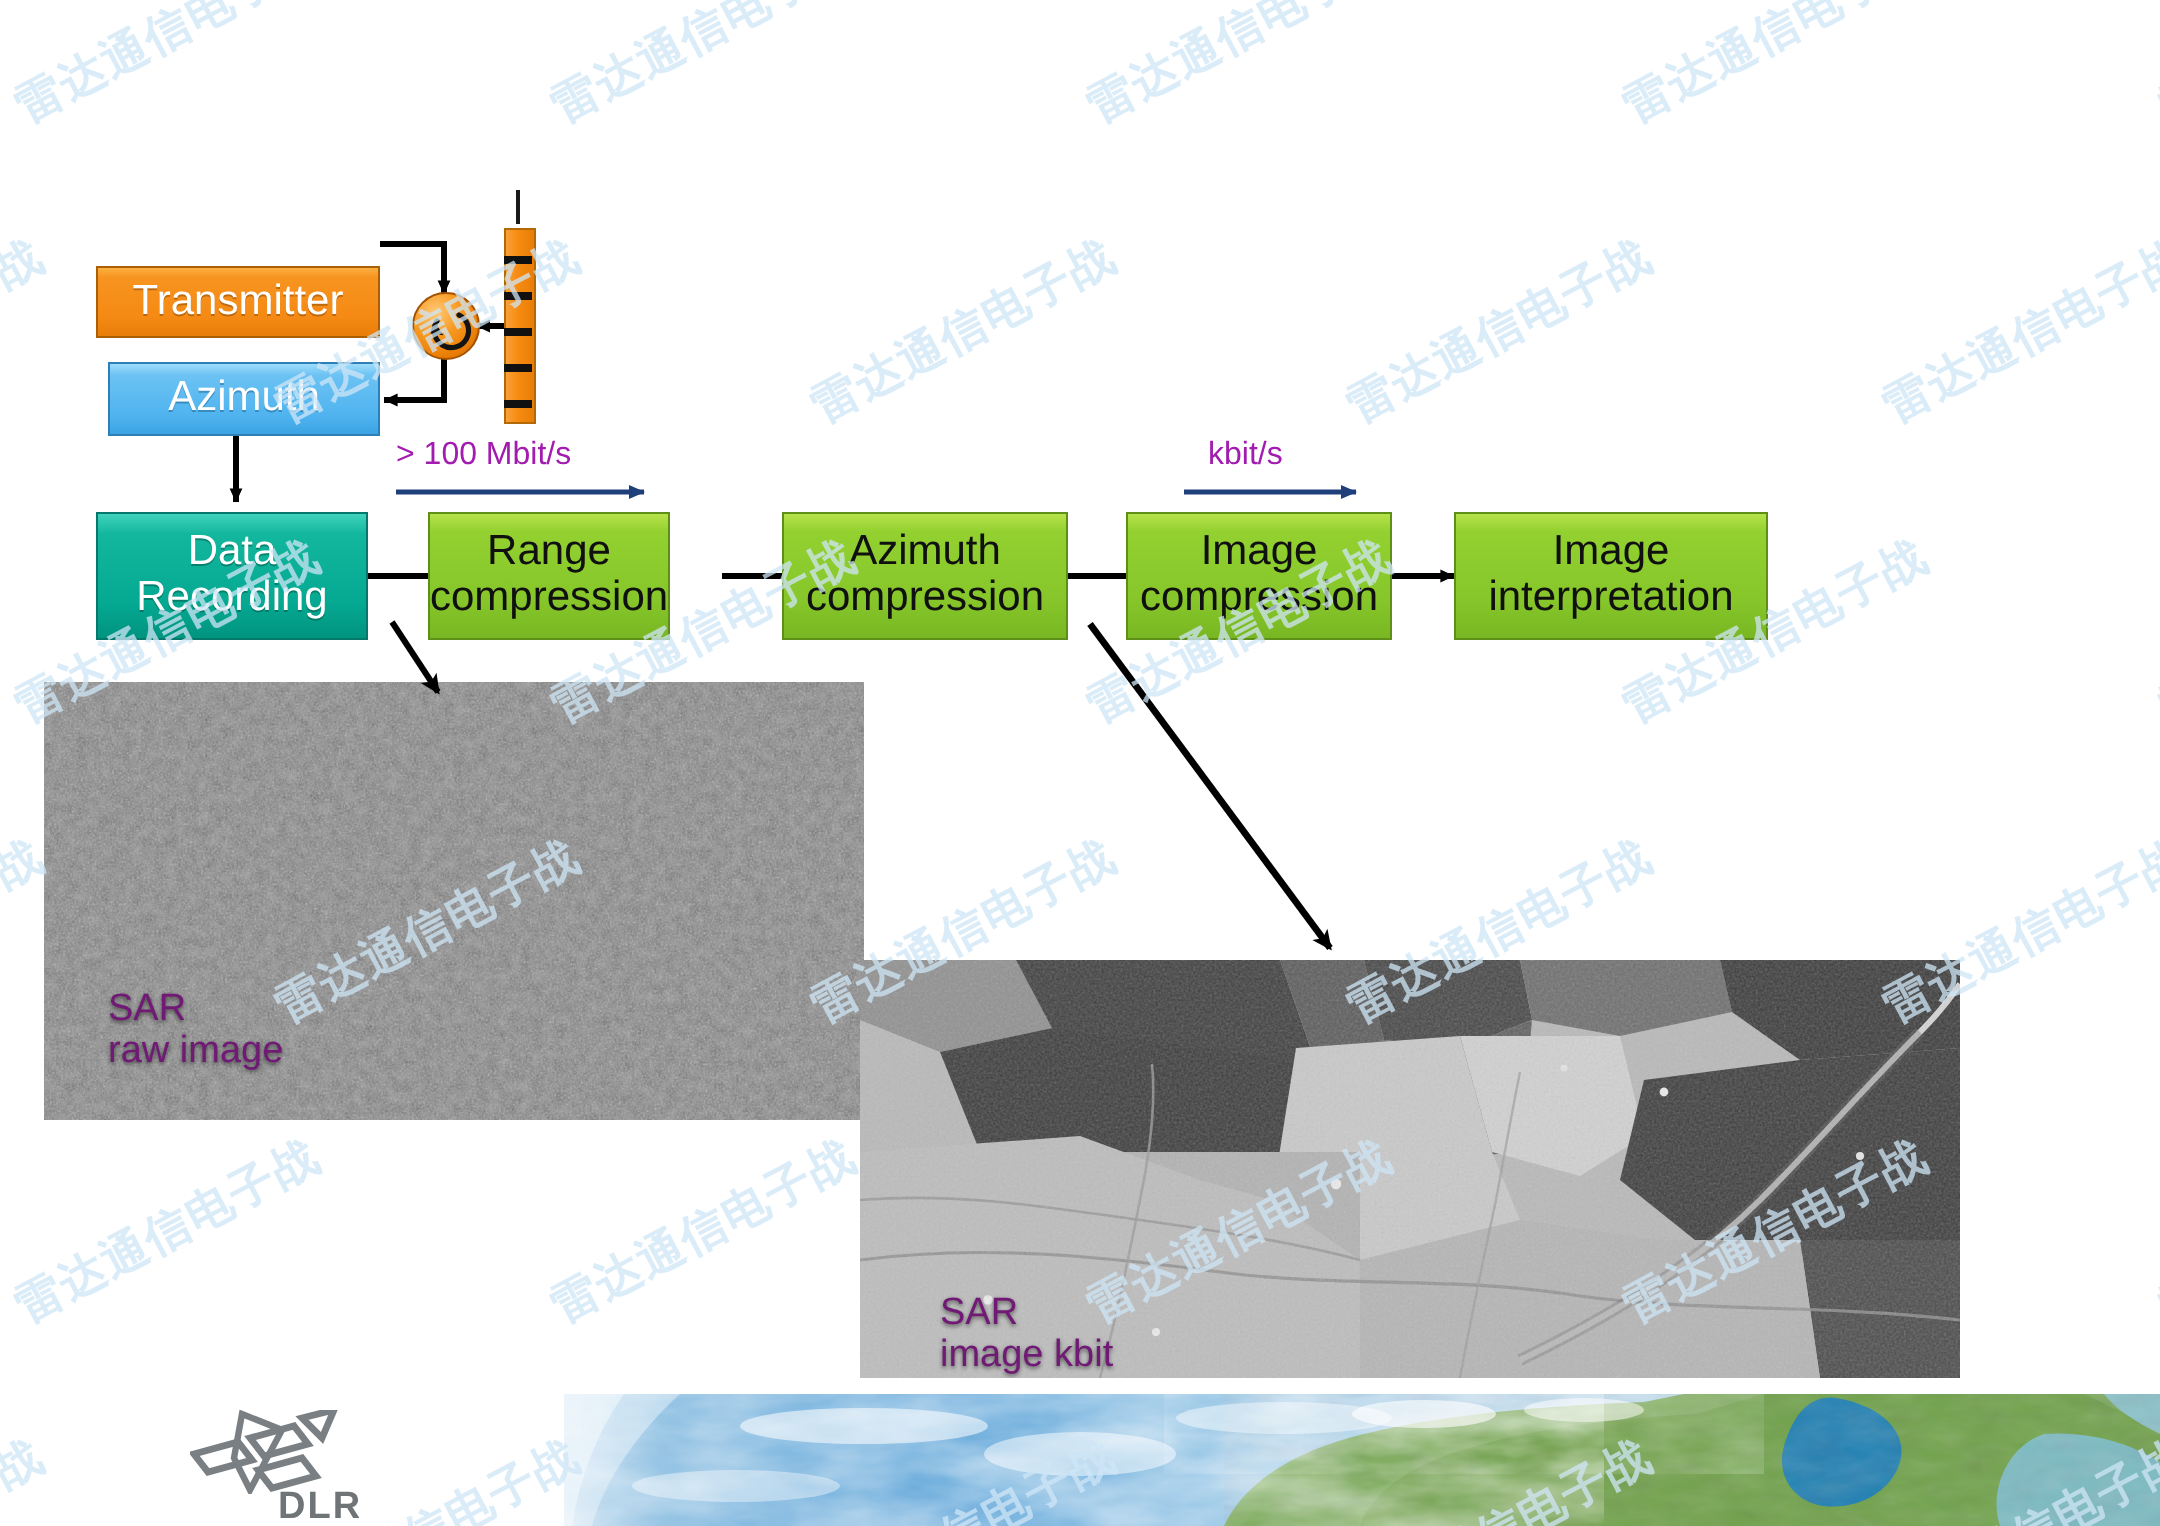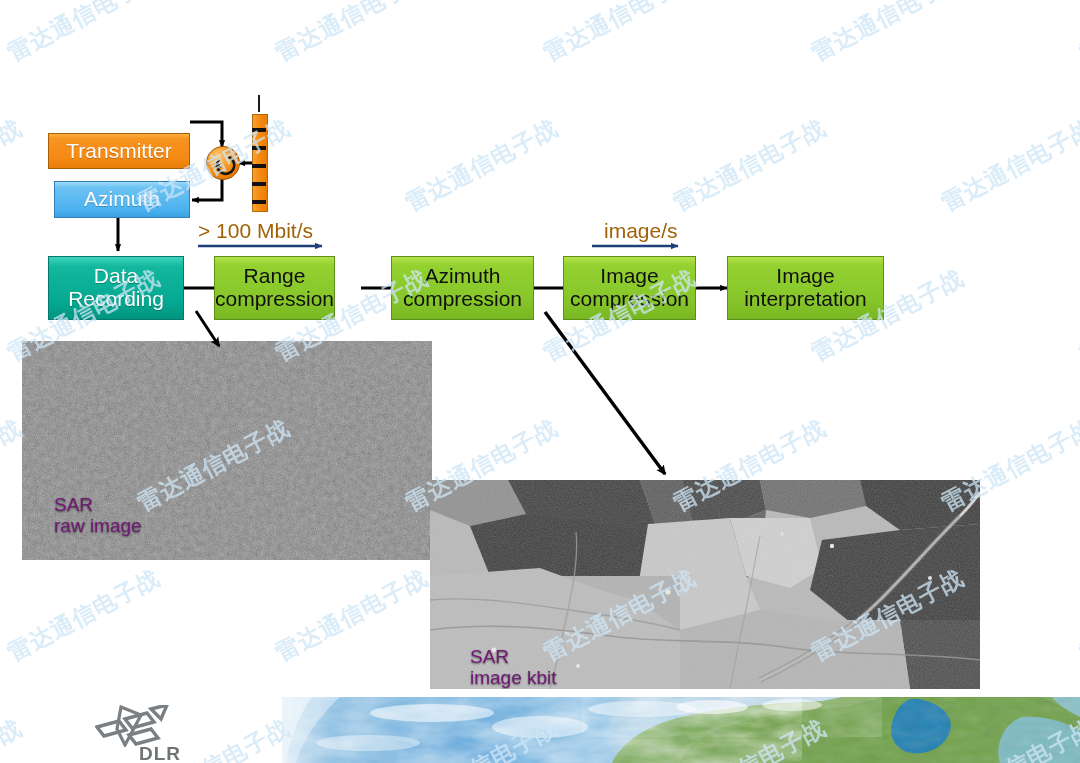--- a/index.html
+++ b/index.html
@@ -137,22 +137,22 @@
     left: 0; top: 0;
     width: 1080px; height: 763px;
     z-index: 45;
     pointer-events: none;
   }
 
   
   .rate {
     position: absolute;
     z-index: 32;
-    color: #a16207;
-    font-size: 21px;
+    color: #a21caf;
+    font-size: 16px;
     white-space: nowrap;
   }
 
   
   .img-panel {
     position: absolute;
     overflow: hidden;
   }
   #raw-data-image { z-index: 20; }
   #sar-image-data { z-index: 40; }
@@ -409,21 +409,21 @@
   <div id="antenna-mast" style="left:258px; top:95px; height:17px;"></div>
   <div id="antenna-body" style="left:252px; top:114px; width:16px; height:98px;">
     <div class="ant-stripe" style="top:13px;"></div>
     <div class="ant-stripe" style="top:31px;"></div>
     <div class="ant-stripe" style="top:49px;"></div>
     <div class="ant-stripe" style="top:67px;"></div>
     <div class="ant-stripe" style="top:85px;"></div>
   </div>
 
   <div class="rate" style="left:198px; top:219px;">&gt; 100 Mbit/s</div>
-  <div class="rate" style="left:604px; top:219px;">image/s</div>
+  <div class="rate" style="left:604px; top:219px;">kbit/s</div>
 
   <svg id="wires-top">
     <defs>
       <marker id="ah3" markerWidth="11" markerHeight="11" refX="8.5" refY="5.5" orient="auto" markerUnits="userSpaceOnUse">
         <path d="M0,0.8 L10,5.5 L0,10.2 L2.4,5.5 Z" fill="#000000"></path>
       </marker>
     </defs>
 
     <path d="M196,311 L219,346" stroke="#000" stroke-width="3" fill="none" marker-end="url(#ah3)"></path>
 

